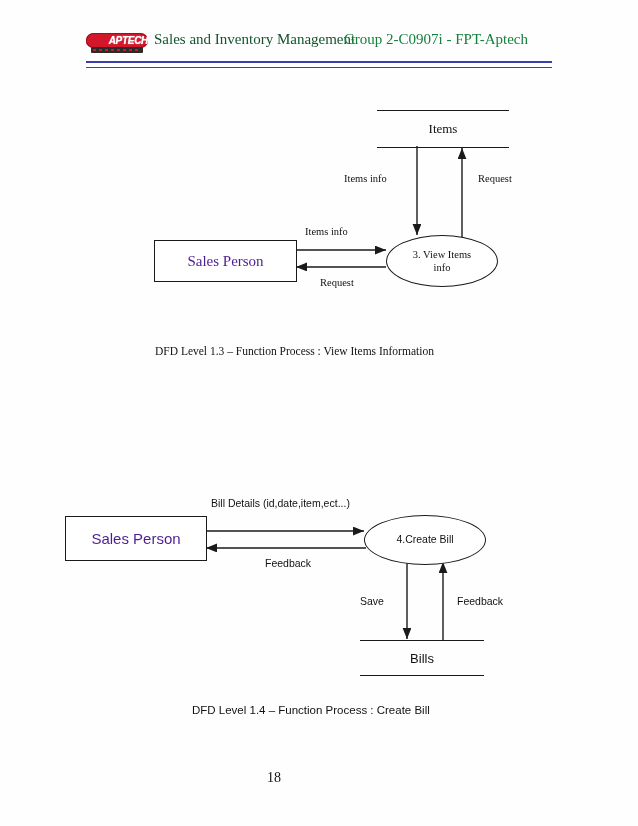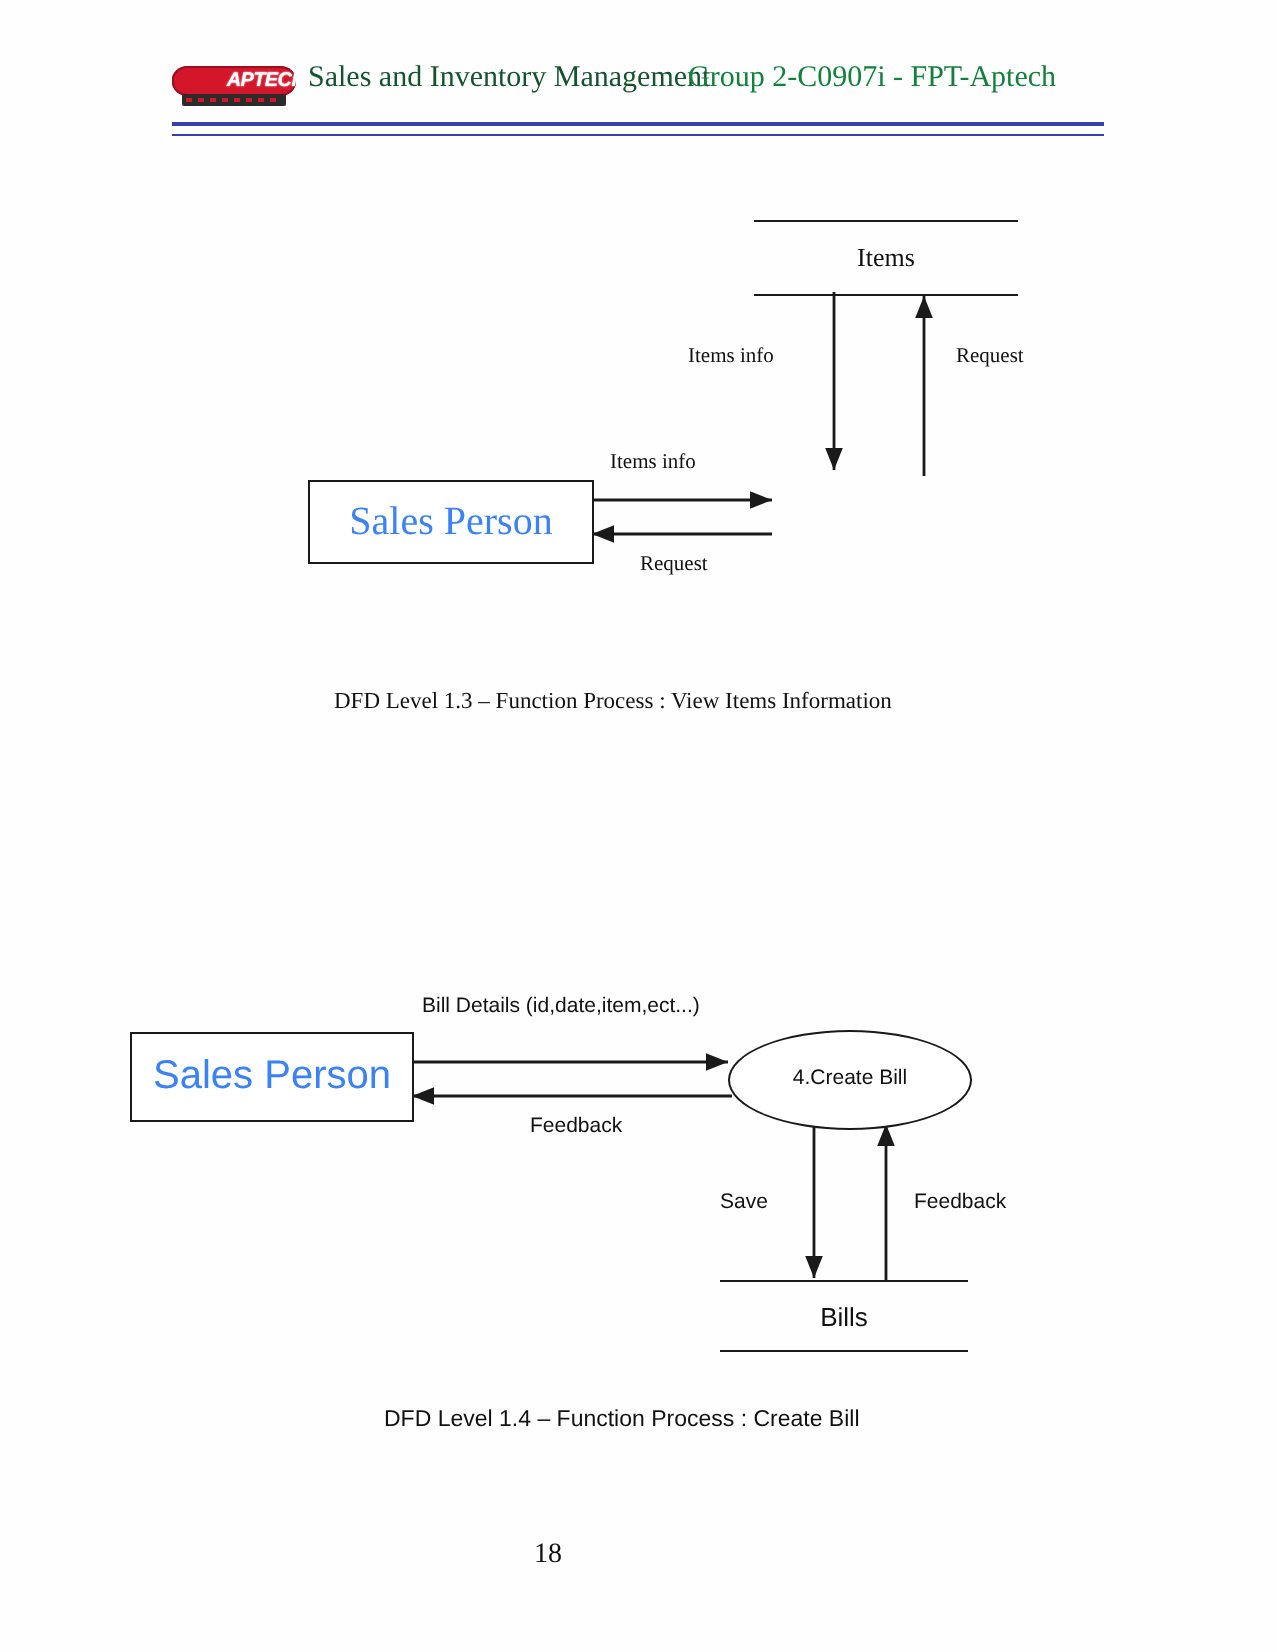--- a/index.html
+++ b/index.html
@@ -43,26 +43,26 @@
     left: 0;
     top: 0;
     width: 62px;
     height: 15px;
     background: #d4162a;
     border-radius: 8px / 7px;
     box-shadow: inset 0 0 0 1px #9c0f1e;
   }
   .logo-word {
     position: absolute;
-    left: 16px;
+    left: 0;
     top: 0;
     width: 62px;
     height: 15px;
     line-height: 15px;
-    text-align: center;
+    text-align: right;
     font-family: "Liberation Sans", sans-serif;
     font-style: italic;
     font-weight: bold;
     font-size: 10px;
     letter-spacing: -0.3px;
     color: #ffffff;
     text-shadow: 0 0 1px #ffffff;
   }
   .logo-bar {
     position: absolute;
@@ -119,22 +119,22 @@
 
   .ext-entity {
     position: absolute;
     border: 1.4px solid #1a1a1a;
     background: #ffffff;
     display: flex;
     align-items: center;
     justify-content: center;
   }
   .ext-entity .lbl {
-    font-size: 20px;
-    color: #3b82f6;
+    font-size: 15px;
+    color: #4c1d95;
     white-space: nowrap;
   }
 
   .process {
     position: absolute;
     border: 1.4px solid #1a1a1a;
     border-radius: 50%;
     background: #ffffff;
     display: flex;
     align-items: center;
@@ -233,27 +233,33 @@
     </svg>
 
     <div class="datastore" style="left:377px; top:110px; width:132px; height:36px;">
       <span class="lbl">Items</span>
     </div>
 
     <div class="ext-entity" style="left:154px; top:240px; width:141px; height:40px;">
       <span class="lbl">Sales Person</span>
     </div>
 
+    <div class="process" style="left:386px; top:235px; width:110px; height:50px;">
+      <span class="lbl">
+        <span>3. View Items</span><br>
+        <span>info</span>
+      </span>
+    </div>
 
     <div class="flow-label serif" style="left:344px; top:173px;">Items info</div>
     <div class="flow-label serif" style="left:478px; top:173px;">Request</div>
     <div class="flow-label serif" style="left:305px; top:226px;">Items info</div>
     <div class="flow-label serif" style="left:320px; top:277px;">Request</div>
 
-    <div class="caption" style="left:155px; top:345px;margin-left:12px;">DFD Level 1.3 – Function Process : View Items Information</div>
+    <div class="caption" style="left:155px; top:345px;">DFD Level 1.3 – Function Process : View Items Information</div>
   </div>
 
   <div class="dfd" style="left:0; top:0; width:638px; height:826px;">
 
     <svg class="arrows" width="638" height="826">
       <defs>
         <marker id="ah2" markerWidth="9" markerHeight="9" refX="8" refY="3.2" orient="auto" markerUnits="strokeWidth">
           <path d="M0,0 L8,3.2 L0,6.4 z" fill="#1a1a1a"></path>
         </marker>
       </defs>

